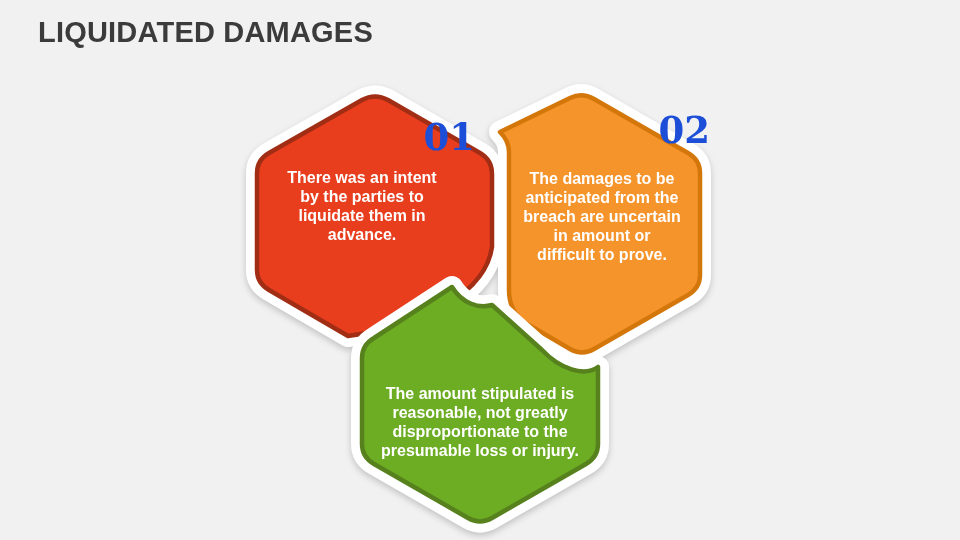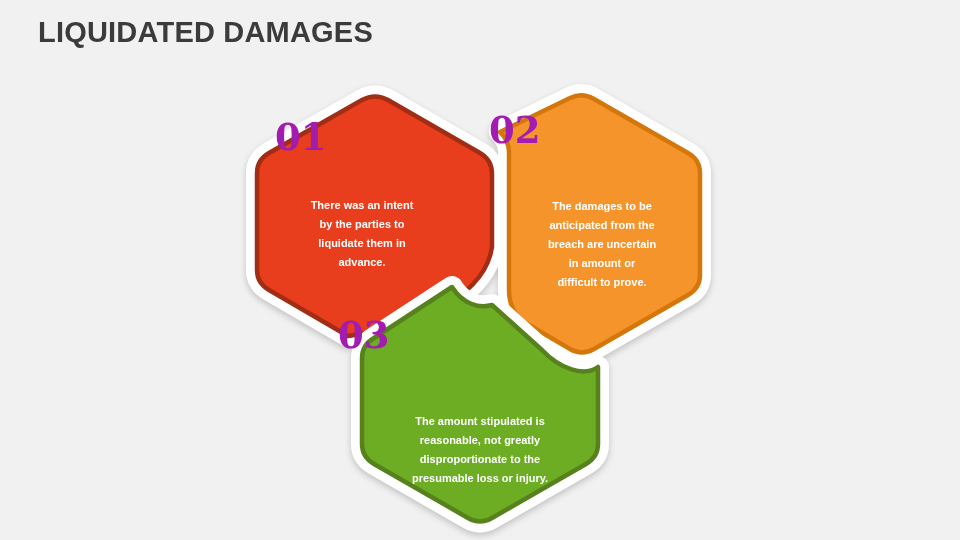--- a/index.html
+++ b/index.html
@@ -32,39 +32,38 @@
   svg.diagram {
     position: absolute; left: 0; top: 0;
     width: 960px; height: 540px;
   }
   .hex-shadow { filter: drop-shadow(0 3px 3px rgba(110,110,110,0.35)); }
   .halo { fill: #ffffff; stroke: #ffffff; stroke-width: 22; stroke-linejoin: round; }
   .hex  { stroke-width: 4.5; stroke-linejoin: round; }
   .hex-number {
     position: absolute;
     width: 200px;
-    text-align: left;
+    text-align: right;
     font-family: "DejaVu Serif", serif;
     font-weight: bold;
     font-size: 37px;
     line-height: 44px;
-    color: #a21caf;
+    color: #1d4ed8;
   }
   .hex-text {
     position: absolute;
     text-align: center;
     white-space: pre-line;
-    font-size: 11px;
+    font-size: 16px;
     line-height: 19px;
     font-weight: bold;
     color: #ffffff;
-    margin-top: 28px;
   }
   .num-01 { left: 275px; top: 115px; }
-  .num-02 { left: 489px; top: 108px; }
+  .num-02 { left: 510px; top: 108px; }
   .num-03 { left: 338px; top: 313px; }
   .text-01 { left: 267px; top: 168px; width: 190px; }
   .text-02 { left: 507px; top: 169px; width: 190px; }
   .text-03 { left: 360px; top: 384px; width: 240px; }
 </style>
 </head>
 <body>
 
 <div class="slide" style="background: rgb(241, 241, 242); padding-left: 13px;">
 
@@ -95,21 +94,20 @@
                L 362,358 Q 362,345 374,338 Z"></path>
       <path class="hex" d="M 452,287 C 462,303 478,309 492,305 L 542,350
                C 560,369 584,377 598,367 L 598,444 Q 598,457 586,464
                L 492,518 Q 480,525 468,518 L 374,464 Q 362,457 362,444
                L 362,358 Q 362,345 374,338 Z" fill="#6cad24" stroke="#56811d"></path>
     </g>
   </svg>
 
   <div class="hex-number num-01">01</div>
   <div class="hex-number num-02">02</div>
-  <div class="hex-number num-03">03</div>
 
   <div class="hex-text text-01">There was an intent
 by the parties to
 liquidate them in
 advance.</div>
   <div class="hex-text text-03">The amount stipulated is
 reasonable, not greatly
 disproportionate to the
 presumable loss or injury.</div>
   <div class="hex-text text-02">The damages to be

